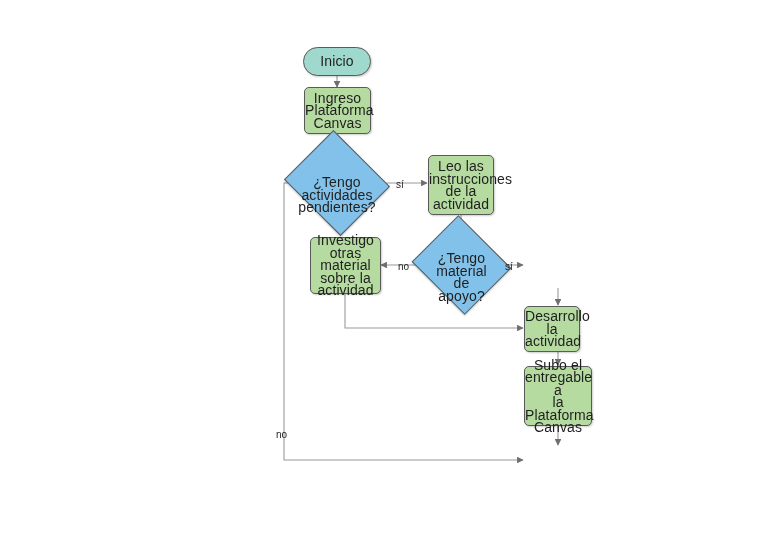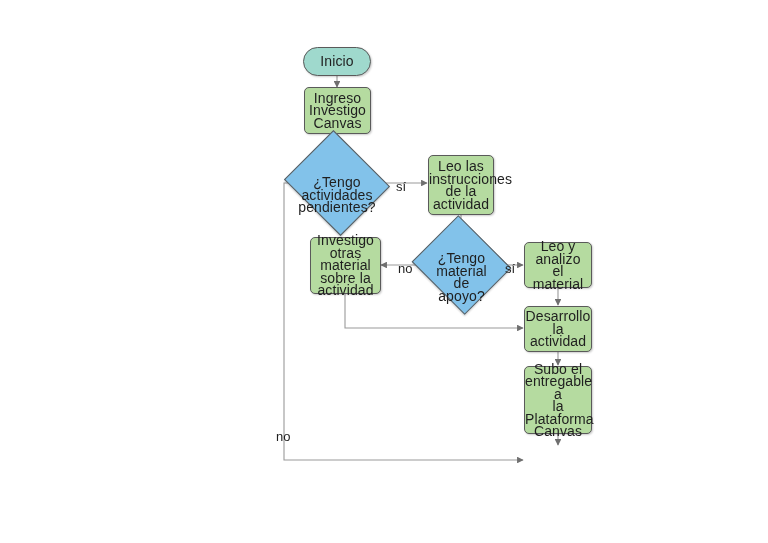--- a/index.html
+++ b/index.html
@@ -75,21 +75,21 @@
     box-shadow: 1px 1px 2px rgba(0,0,0,0.20);
     box-sizing: border-box;
   }
   .decision .label {
     position: relative;
     z-index: 2;
     margin-top: 24px;
   }
   .edge-label {
     position: absolute;
-    font-size: 13px;
+    font-size: 10px;
     color: #1f1f1f;
     z-index: 4;
     white-space: nowrap;
     font-family: "Liberation Sans", sans-serif;
   }
 </style>
 </head>
 <body>
 
 <div id="canvas">
@@ -114,21 +114,21 @@
       <path d="M 297 183 L 284 183 L 284 460 L 523 460"></path>
     </g>
   </svg>
 
   <div class="node terminal" style="left:303px; top:47px; width:68px; height:29px;">
     <span class="label">Inicio</span>
   </div>
 
   <div class="node process" style="left:304px; top:87px; width:67px; height:47px;">
     <span class="label">Ingreso
-Investigo
+Plataforma
 Canvas</span>
   </div>
 
   <div class="node decision" style="left:297px; top:148px; width:80px; height:70px;">
     <span class="diamond-shape"></span>
     <span class="label">¿Tengo
 actividades
 pendientes?</span>
   </div>
 
@@ -146,31 +146,27 @@
 apoyo?</span>
   </div>
 
   <div class="node process" style="left:310px; top:237px; width:71px; height:57px;">
     <span class="label">Investigo
 otras material
 sobre la
 actividad</span>
   </div>
 
-  <div class="node process" style="left:524px; top:242px; width:68px; height:46px;">
-    <span class="label">Leo y analizo
-el material</span>
-  </div>
 
-  <div class="node process" style="left:524px; top:306px; width:68px; height:46px;">
+  <div class="node process" style="left:524px; top:306px; width:56px; height:46px;">
     <span class="label">Desarrollo la
 actividad</span>
   </div>
 
-  <div class="node process" style="left:524px; top:366px; width:68px; height:68px;">
+  <div class="node process" style="left:524px; top:366px; width:68px; height:60px;">
     <span class="label">Subo el
 entregable a
 la Plataforma
 Canvas</span>
   </div>
 
 
   <span class="edge-label" style="left:396px; top:179px;">sí</span>
 
   <span class="edge-label" style="left:276px; top:429px;">no</span>

